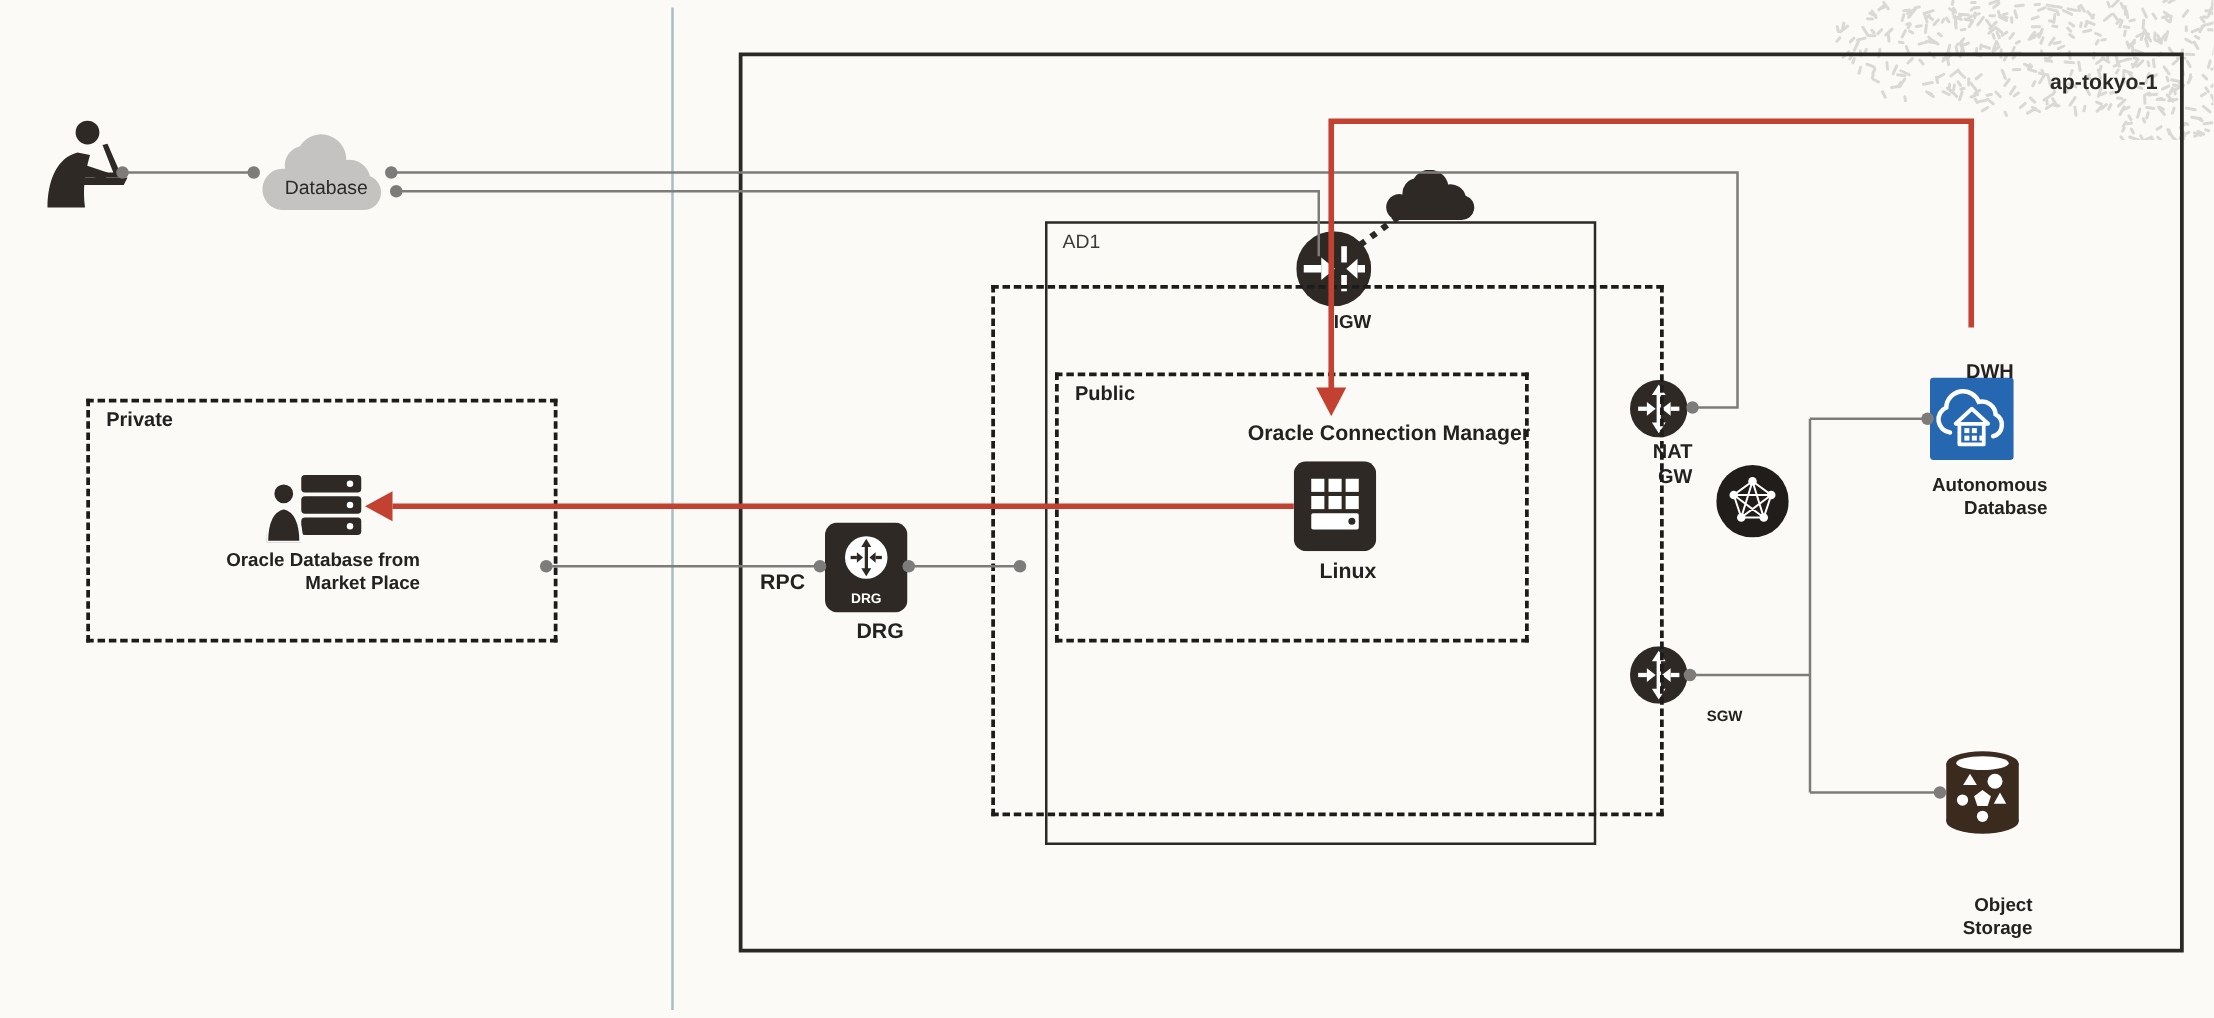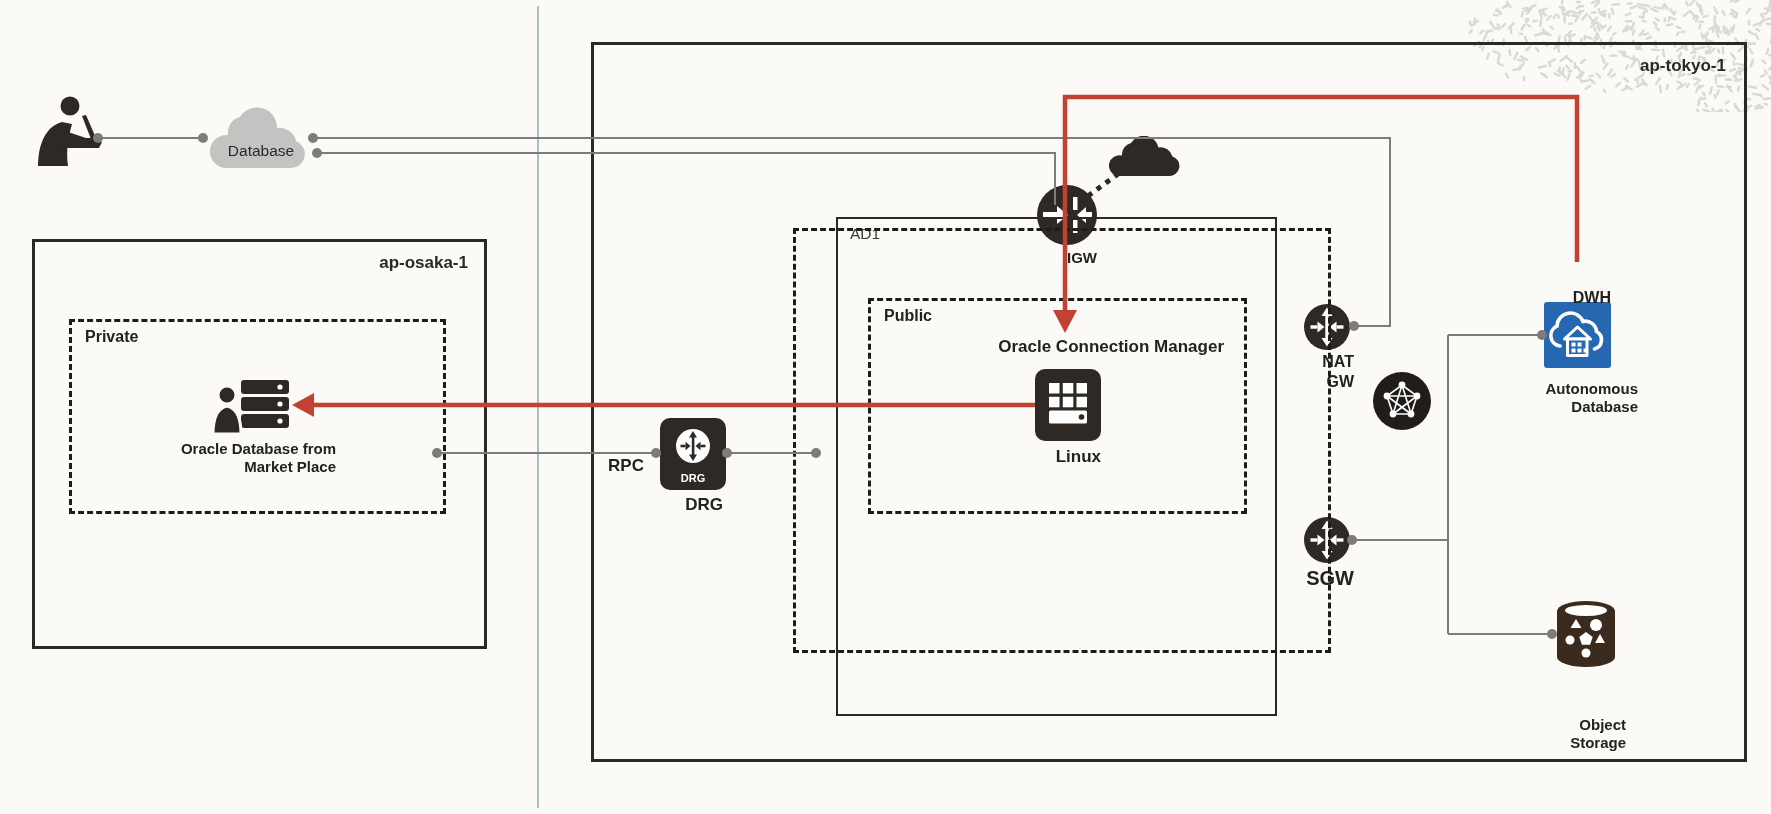--- a/index.html
+++ b/index.html
@@ -8,23 +8,23 @@
     --divider:#A8BFC4; --pattern:#DBD9D5; --soft:#3C3A37;
   }
   html,body{margin:0;padding:0;background:var(--bg);}
   .canvas{position:relative;width:1771px;height:814px;background:var(--bg);
     font-family:"Liberation Sans",sans-serif;color:var(--ink);overflow:hidden;}
   .abs{position:absolute;}
   
   .box{position:absolute;box-sizing:border-box;padding-left:40px;}
   .osaka{left:32px;top:239px;width:455px;height:410px;border:3px solid var(--ink);}
   .tokyo{left:591px;top:42px;width:1156px;height:720px;border:3px solid var(--ink);}
-  .ad1{left:836px;top:177px;width:441px;height:499px;border:2px solid var(--ink);margin-top:40px;}
+  .ad1{left:836px;top:177px;width:441px;height:499px;border:2px solid var(--ink);}
   .vcn{left:793px;top:228px;width:538px;height:425px;border:3px dashed #1E1C1A;}
-  .pub{left:868px;top:298px;width:379px;height:216px;border:3px dashed #1E1C1A;}
+  .pub{left:844px;top:298px;width:379px;height:216px;border:3px dashed #1E1C1A;}
   .priv{left:69px;top:319px;width:377px;height:195px;border:3px dashed #1E1C1A;}
   .region-label{position:absolute;font-weight:bold;font-size:17px;white-space:nowrap;color:var(--ink);}
   .subnet-label{position:absolute;left:13px;top:6px;font-weight:bold;font-size:16px;color:#232120;}
   .ad1-label{position:absolute;left:12px;top:6px;font-size:15.5px;font-weight:400;color:var(--soft);}
   .divider{left:537px;top:6px;width:2px;height:802px;background:var(--divider);}
   
   .lbl{position:absolute;font-weight:bold;font-size:15px;text-align:right;line-height:1.22;color:#242220;}
   .lbl.big{font-size:17px;}
   .wires{position:absolute;left:0;top:0;width:1771px;height:814px;pointer-events:none;}
   .under{z-index:2;} .boxes{z-index:1;} .icons{z-index:3;} .over{z-index:4;}
@@ -432,23 +432,20 @@
       <rect x="97.65329051017761" y="49.05197048187256" width="5.450158566236496" height="2.4" rx="1.2" fill="#DBD9D5" transform="rotate(-51.3690984249115 97.65329051017761 49.05197048187256)"></rect>
       <rect x="183.80121755599976" y="15.101987838745117" width="6.003310680389404" height="2.4" rx="1.2" fill="#DBD9D5" transform="rotate(15.847204327583313 183.80121755599976 15.101987838745117)"></rect>
       <rect x="80.9629248380661" y="46.28750801086426" width="6.608104109764099" height="2.4" rx="1.2" fill="#DBD9D5" transform="rotate(49.90013837814331 80.9629248380661 46.28750801086426)"></rect>
       <rect x="306.5180125236511" y="12.387960433959961" width="5.655574798583984" height="2.4" rx="1.2" fill="#DBD9D5" transform="rotate(2.141159176826477 306.5180125236511 12.387960433959961)"></rect>
       <rect x="282.83642756938934" y="66.6900577545166" width="9.79510486125946" height="2.4" rx="1.2" fill="#DBD9D5" transform="rotate(9.7074294090271 282.83642756938934 66.6900577545166)"></rect>
       <rect x="48.88223695755005" y="5.798734188079834" width="5.406165421009064" height="2.4" rx="1.2" fill="#DBD9D5" transform="rotate(-22.099117040634155 48.88223695755005 5.798734188079834)"></rect>
     </svg>
 
   <div class="abs divider"></div>
 
-  <div class="box osaka boxes">
-    <span class="region-label" style="right:16px;top:11px;">ap-osaka-1</span>
-  </div>
   <div class="box tokyo boxes">
     <span class="region-label" style="right:18px;top:11px;">ap-tokyo-1</span>
   </div>
   <div class="box ad1 boxes">
     <span class="ad1-label">AD1</span>
   </div>
   <div class="box vcn boxes"></div>
   <div class="box pub boxes">
     <span class="subnet-label">Public</span>
   </div>
@@ -648,21 +645,21 @@
       <path d="M1035 405 H314"></path>
     </g>
     <g fill="var(--red)">
       <polygon points="1053,310 1077,310 1065,333"></polygon>
       <polygon points="314,393 314,417 292,405"></polygon>
     </g>
   </svg>
 
   <span class="lbl" style="left:1037px;top:249px;width:60px;">IGW</span>
   <span class="lbl" style="left:1300px;top:352px;width:54px;font-size:16px;">NAT GW</span>
-  <span class="lbl" style="left:1300px;top:566px;width:54px;font-size:20px;">SGW</span>
+  <span class="lbl" style="left:1340px;top:566px;width:54px;font-size:12px;">SGW</span>
   <span class="lbl big" style="left:590px;top:456px;width:54px;">RPC</span>
   <span class="lbl big" style="left:663px;top:495px;width:60px;">DRG</span>
   <span class="lbl big" style="left:1035px;top:447px;width:66px;">Linux</span>
   <span class="lbl" style="left:160px;top:440px;width:176px;">Oracle Database from Market Place</span>
   <span class="lbl big" style="left:904px;top:337px;width:320px;white-space:nowrap;">Oracle Connection Manager</span>
   <span class="lbl" style="left:1544px;top:271px;width:67px;font-size:16px;margin-top:17px;">DWH</span>
   <span class="lbl" style="left:1518px;top:380px;width:120px;">Autonomous Database</span>
   <span class="lbl" style="left:1546px;top:716px;width:80px;">Object Storage</span>
 
 </div>

